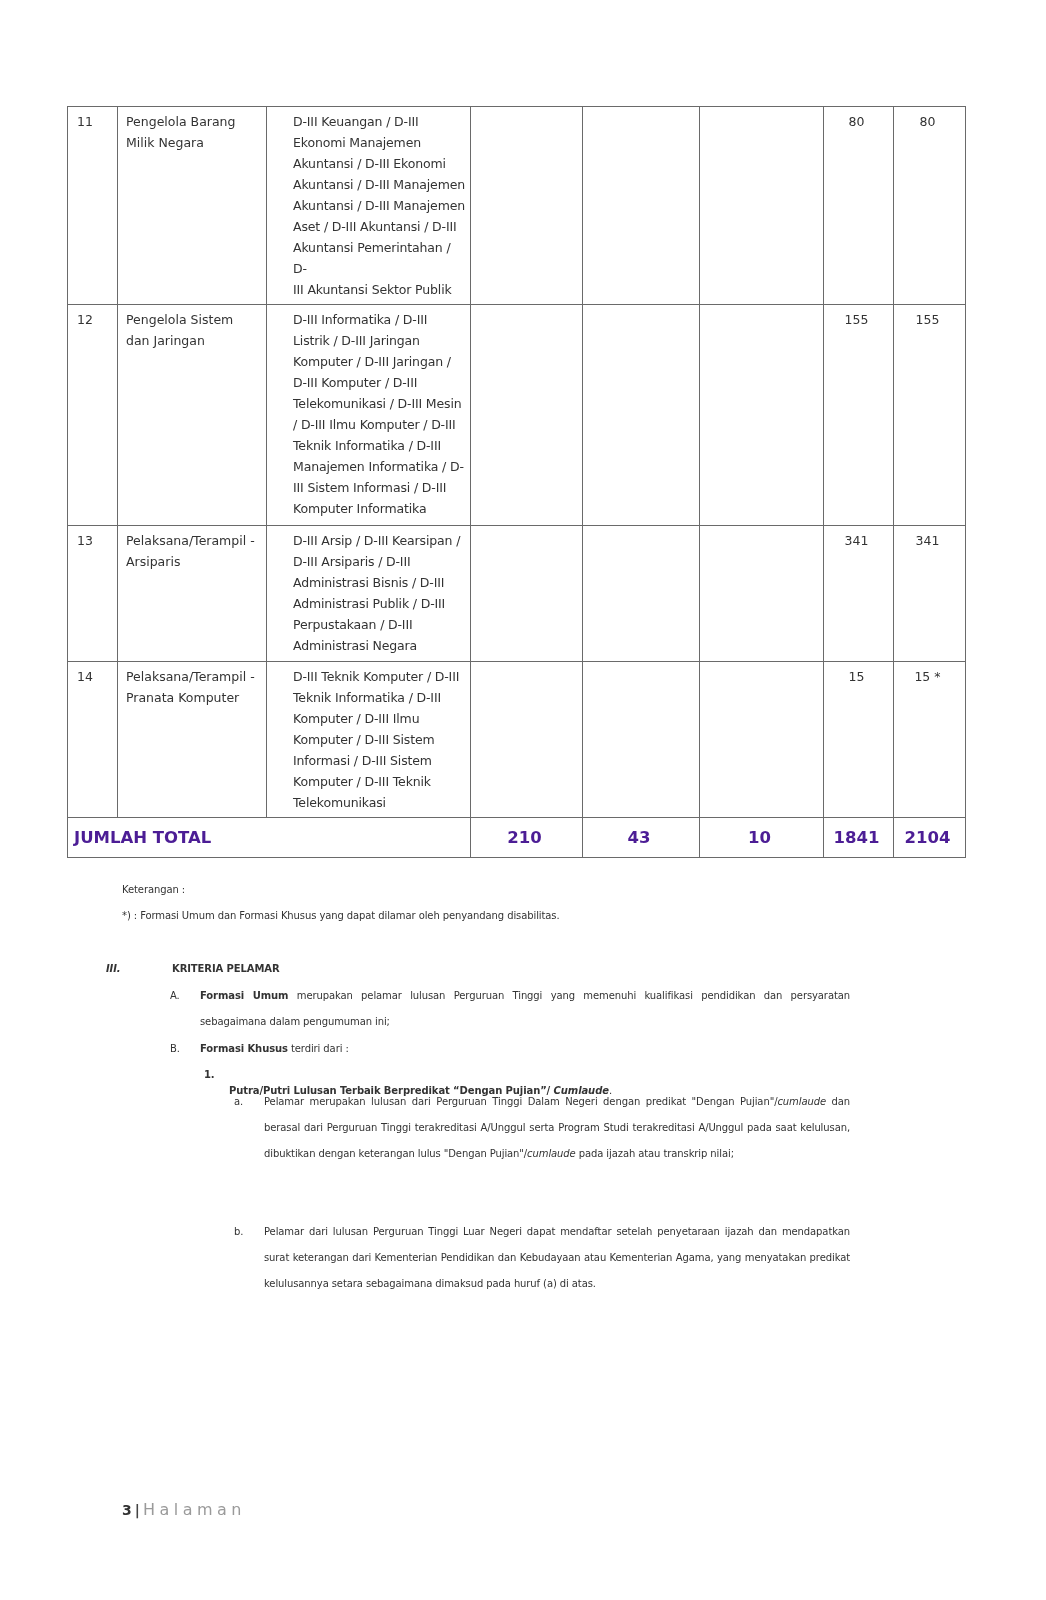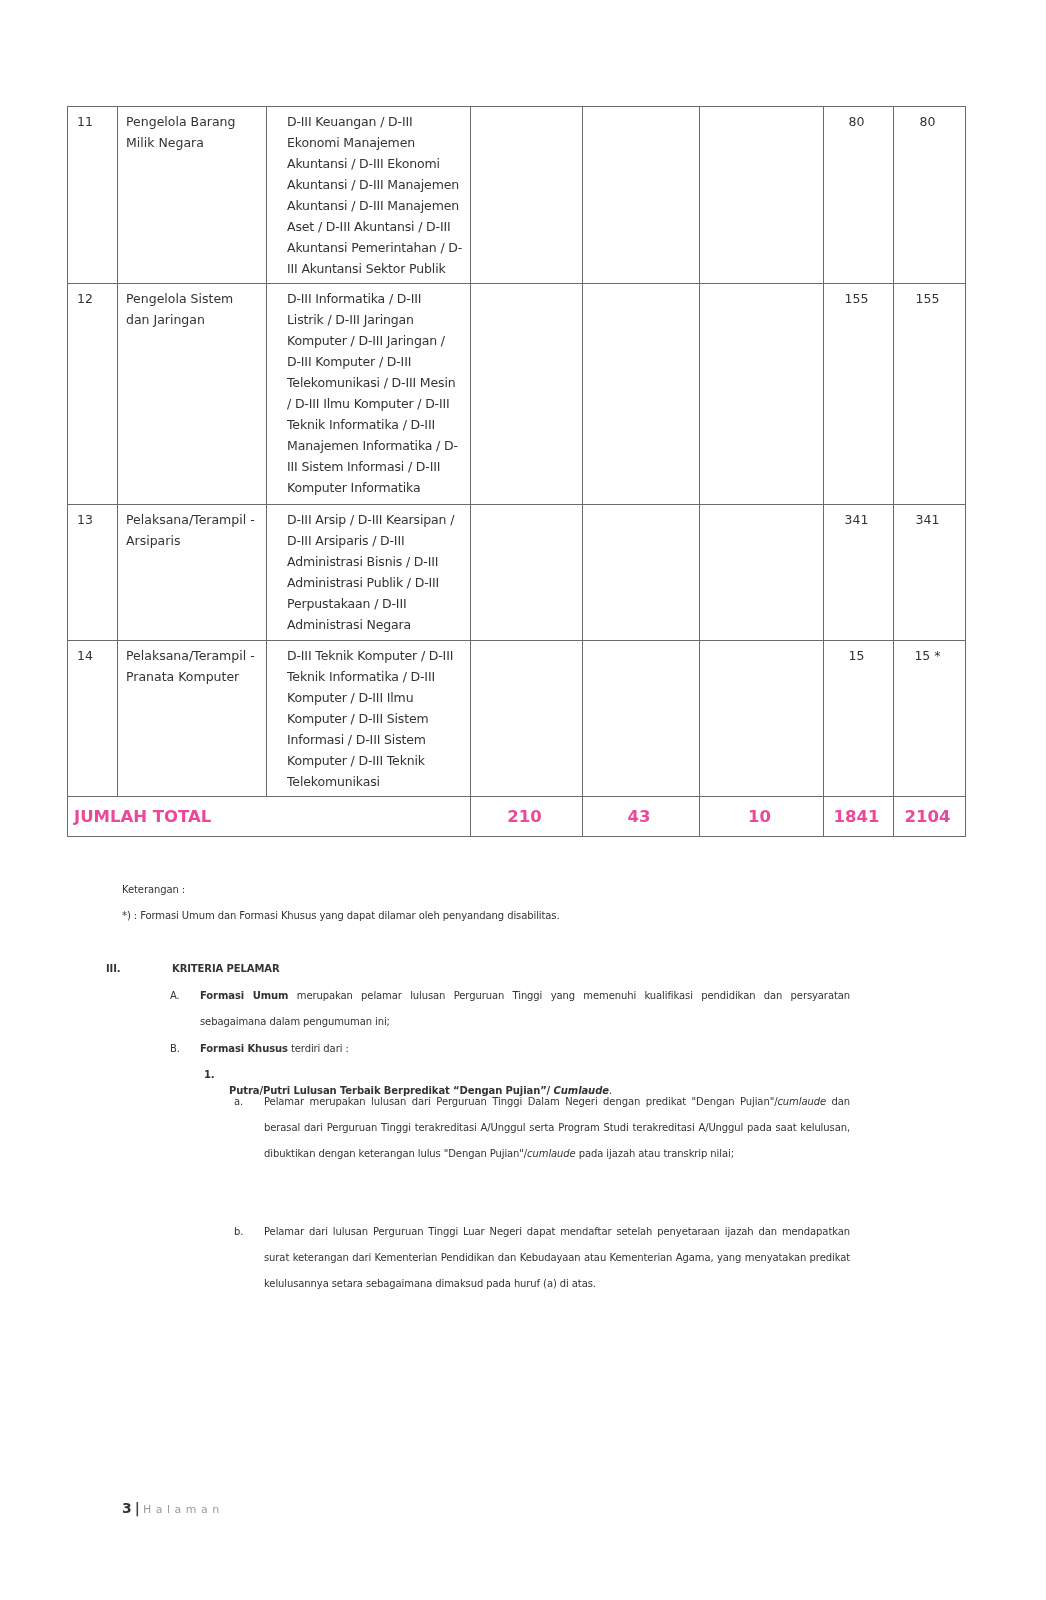--- a/index.html
+++ b/index.html
@@ -14,43 +14,43 @@
     position: absolute; left: 67px; top: 106px;
     border-collapse: collapse; table-layout: fixed;
     font-size: 12.5px; line-height: 21px; color: #333;
   }
   .tbl td {
     border: 1.4px solid #6a6a6a; vertical-align: top;
     padding: 4px 8px 4px 9px;
   }
   .tbl td.num { text-align: center; padding-left: 0; padding-right: 4px; }
   .tbl td.c-no { padding-left: 9px; }
-  .tbl td.edu { padding-left: 20px; padding-right: 4px; letter-spacing: -0.15px; }
+  .tbl td.edu { padding-left: 26px; padding-right: 4px; letter-spacing: -0.15px; }
   .tbl td.pos { padding-left: 8px; }
   .tbl tr.total td {
-    font-weight: bold; font-size: 16.5px; color: #ec4899;
+    font-weight: bold; font-size: 16.5px; color: #4c1d95;
     vertical-align: middle; padding-top: 9px; padding-bottom: 9px; line-height: 21px;
   }
   .tbl tr.total td.total-label { padding-left: 6px; }
 
   
   .txt {
     position: absolute; font-size: 10px; line-height: 26px; color: #333;
     letter-spacing: -0.1px;
   }
   .just { text-align: justify; text-align-last: left; }
   .bold { font-weight: bold; }
   .it { font-style: italic; }
 
   .footer {
     position: absolute; left: 122px; top: 1500px; font-size: 14px;
     color: #333; font-weight: bold;
   }
   .footer .pg-sep { font-weight: bold; margin: 0 3px; color: #444; }
-  .footer .pg-word { font-weight: normal; color: #9a9a9a; letter-spacing: 4.5px; font-size: 11px; }
+  .footer .pg-word { font-weight: normal; color: #9a9a9a; letter-spacing: 4.5px; font-size: 16px; }
 </style>
 </head>
 <body>
 
 <div class="page">
 
   <table class="tbl">
     <colgroup>
       <col style="width:50px">
       <col style="width:149px">
@@ -156,21 +156,21 @@
         <td class="num">10</td>
         <td class="num">1841</td>
         <td class="num">2104</td>
       </tr>
     </tbody>
   </table>
 
   <div class="txt" style="left:122px; top:877px;">Keterangan :</div>
   <div class="txt" style="left:122px; top:903px;">*) : Formasi Umum dan Formasi Khusus yang dapat dilamar oleh penyandang disabilitas.</div>
 
-  <div class="txt bold" style="left:106px; top:956px;">III.</div>
+  <div class="txt bold" style="left:106px; top:956px;font-style:italic;">III.</div>
   <div class="txt bold" style="left:172px; top:956px;">KRITERIA PELAMAR</div>
 
   <div class="txt" style="left:170px; top:983px;">A.</div>
   <div class="txt just" style="left:200px; top:983px; width:650px;"><span class="bold">Formasi Umum</span><span> merupakan pelamar lulusan Perguruan Tinggi yang memenuhi kualifikasi pendidikan dan persyaratan sebagaimana dalam pengumuman ini;</span></div>
 
   <div class="txt" style="left:170px; top:1036px;">B.</div>
   <div class="txt" style="left:200px; top:1036px;"><span class="bold">Formasi Khusus</span><span> terdiri dari :</span></div>
 
   <div class="txt bold" style="left:204px; top:1062px;">1.</div>
   <div class="txt bold" style="left:229px; top:1062px;margin-top:16px;"><span>Putra/Putri Lulusan Terbaik Berpredikat “Dengan Pujian”/ </span><span class="it">Cumlaude</span><span style="font-weight:normal">.</span></div>

